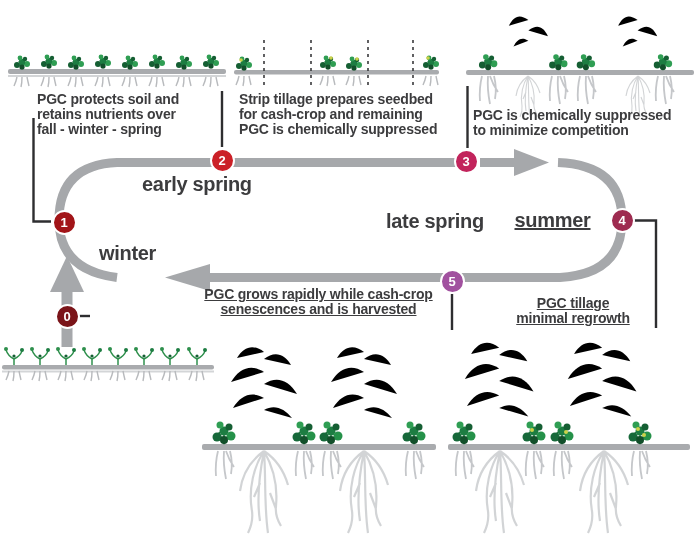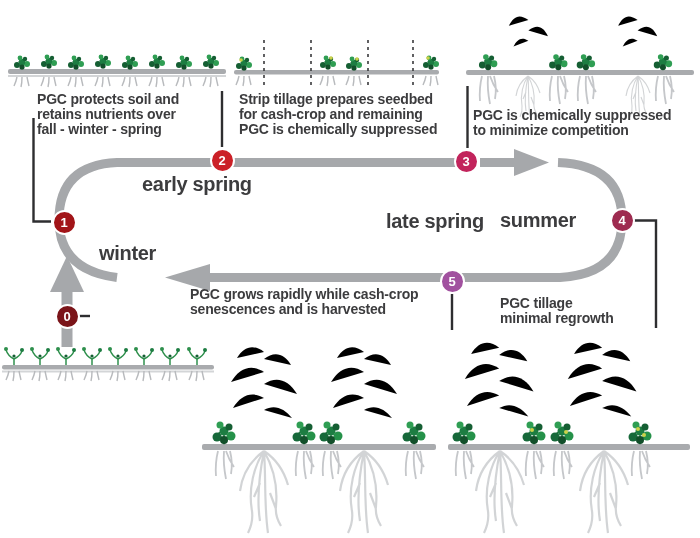--- a/index.html
+++ b/index.html
@@ -4,21 +4,21 @@
 <style>
   html,body{margin:0;padding:0;background:#ffffff;}
   #stage{position:relative;width:700px;height:538px;background:#ffffff;overflow:hidden;
          font-family:"Liberation Sans", sans-serif;color:#3c3c3e;}
   svg{position:absolute;overflow:visible;}
   .note{position:absolute;font-size:14px;line-height:15px;font-weight:bold;
         white-space:pre-line;letter-spacing:-0.2px;z-index:3;}
   .season{position:absolute;font-size:20px;font-weight:bold;z-index:3;letter-spacing:-0.3px;}
   .marker{position:absolute;width:21px;height:21px;border-radius:50%;border:2px solid #fff;
           color:#fff;font-size:13px;font-weight:bold;line-height:21px;text-align:center;z-index:4;}
-  .right{text-align:left;}
+  .right{text-align:center;text-decoration:underline;}
   .center{}
   
   .track{fill:none;stroke:#a6a8ab;stroke-width:9;}
   .arrow{fill:#a6a8ab;}
   .bracket{fill:none;stroke:#2e2e30;stroke-width:2.4;}
   .soil{fill:#a9abae;}
   .soil2{fill:#d3d5d7;}
   .dash{stroke:#3a3a3c;stroke-width:1.6;stroke-dasharray:3 4;fill:none;}
 </style>
 </head>

